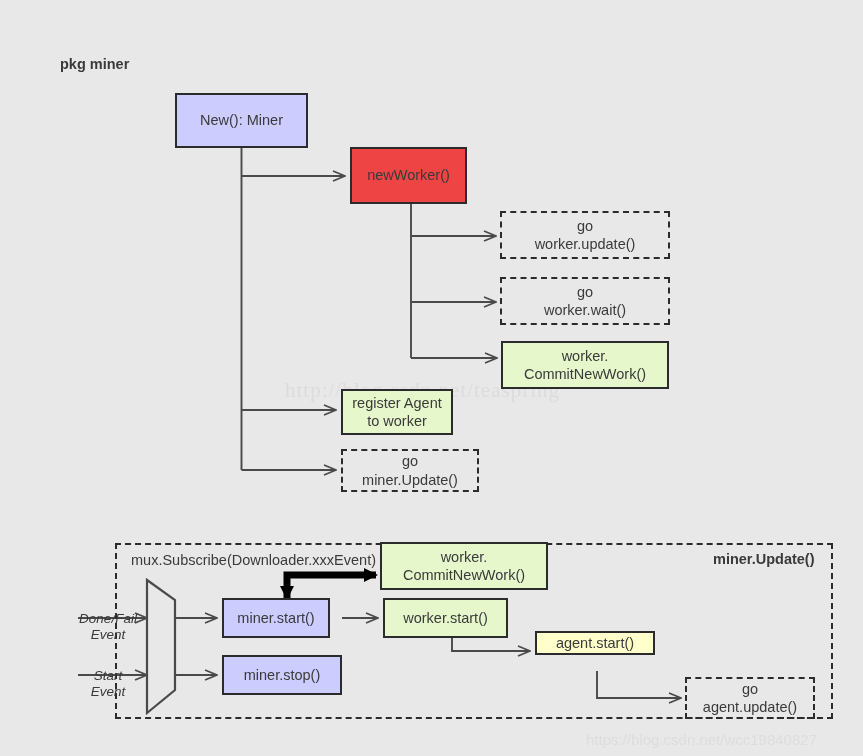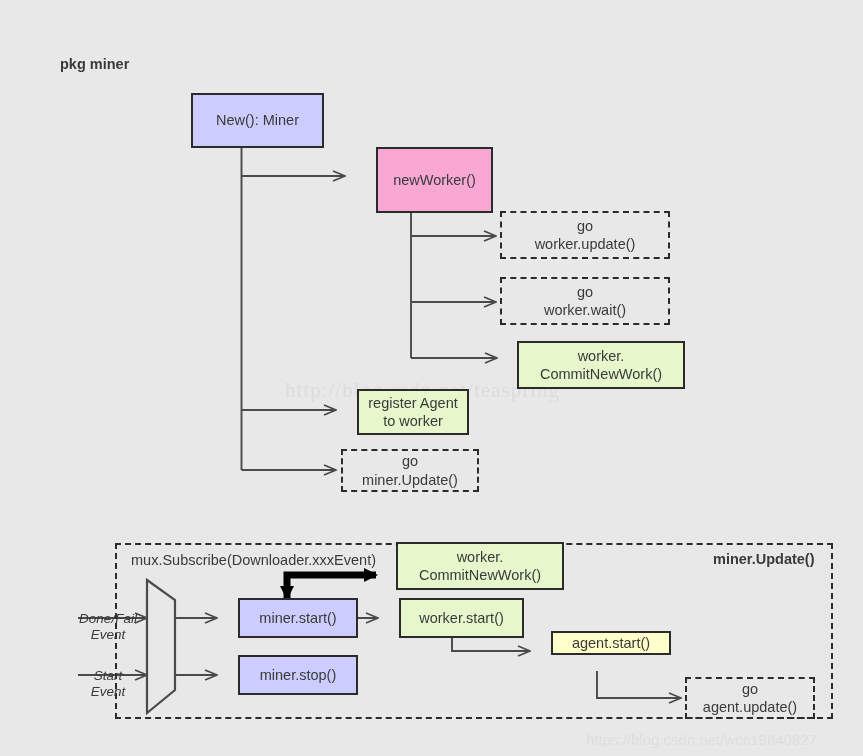--- a/index.html
+++ b/index.html
@@ -29,21 +29,20 @@
     justify-content: center;
     text-align: center;
     font-size: 14.5px;
     line-height: 1.25;
     color: #3a3a3a;
     white-space: pre-line;
     z-index: 3;
   }
   .solid {
     border: 2px solid #2b2b2b;
-    margin-left: 16px;
   }
   .dashed {
     border: 2.5px dashed #2b2b2b;
     background: transparent;
   }
   .lbl {
     position: absolute;
     font-size: 14.5px;
     color: #3a3a3a;
     z-index: 4;
@@ -167,21 +166,21 @@
     <path d="M597,671 L597,698 L680,698" fill="none" stroke="#4a4a4a" stroke-width="1.9" marker-end="url(#ah)"></path>
   </g>
 </svg>
 
 <div class="container-box" style="left:115px; top:543px; width:718px; height:176px;"></div>
 
 <div class="lbl bold-lbl" style="left:60px; top:56px;">pkg miner</div>
 
 <div class="node solid" style="left:175px; top:93px; width:133px; height:55px; background:#ccccff;">New(): Miner</div>
 
-<div class="node solid" style="left:360px; top:147px; width:117px; height:66px; background:#f9a8d4;">newWorker()</div>
+<div class="node solid" style="left:350px; top:147px; width:117px; height:57px; background:#ef4444;">newWorker()</div>
 
 <div class="node dashed" style="left:500px; top:211px; width:170px; height:48px;">go
 worker.update()</div>
 
 <div class="node dashed" style="left:500px; top:277px; width:170px; height:48px;">go
 worker.wait()</div>
 
 <div class="node solid" style="left:501px; top:341px; width:168px; height:48px; background:#e6f7cc;">worker.
 CommitNewWork()</div>
 
@@ -196,21 +195,21 @@
 <div class="lbl" style="left:131px; top:552px;">mux.Subscribe(Downloader.xxxEvent)</div>
 
 <div class="lbl bold-lbl" style="left:713px; top:551px;">miner.Update()</div>
 
 <div class="lbl ital-lbl" style="left:73px; top:598px; width:70px;margin-top:13px;">Done/Fail
 Event</div>
 
 <div class="lbl ital-lbl" style="left:73px; top:655px; width:70px;margin-top:13px;">Start
 Event</div>
 
-<div class="node solid" style="left:222px; top:598px; width:120px; height:40px; background:#ccccff;">miner.start()</div>
+<div class="node solid" style="left:222px; top:598px; width:108px; height:40px; background:#ccccff;">miner.start()</div>
 
 <div class="node solid" style="left:222px; top:655px; width:120px; height:40px; background:#ccccff;text-align:center;">miner.stop()</div>
 
 <div class="node solid" style="left:380px; top:542px; width:168px; height:48px; background:#e6f7cc; z-index:6;">worker.
 CommitNewWork()</div>
 
 <div class="node solid" style="left:383px; top:598px; width:125px; height:40px; background:#e6f7cc;">worker.start()</div>
 
 <div class="node solid" style="left:535px; top:631px; width:120px; height:24px; background:#ffffcc;">agent.start()</div>
 

